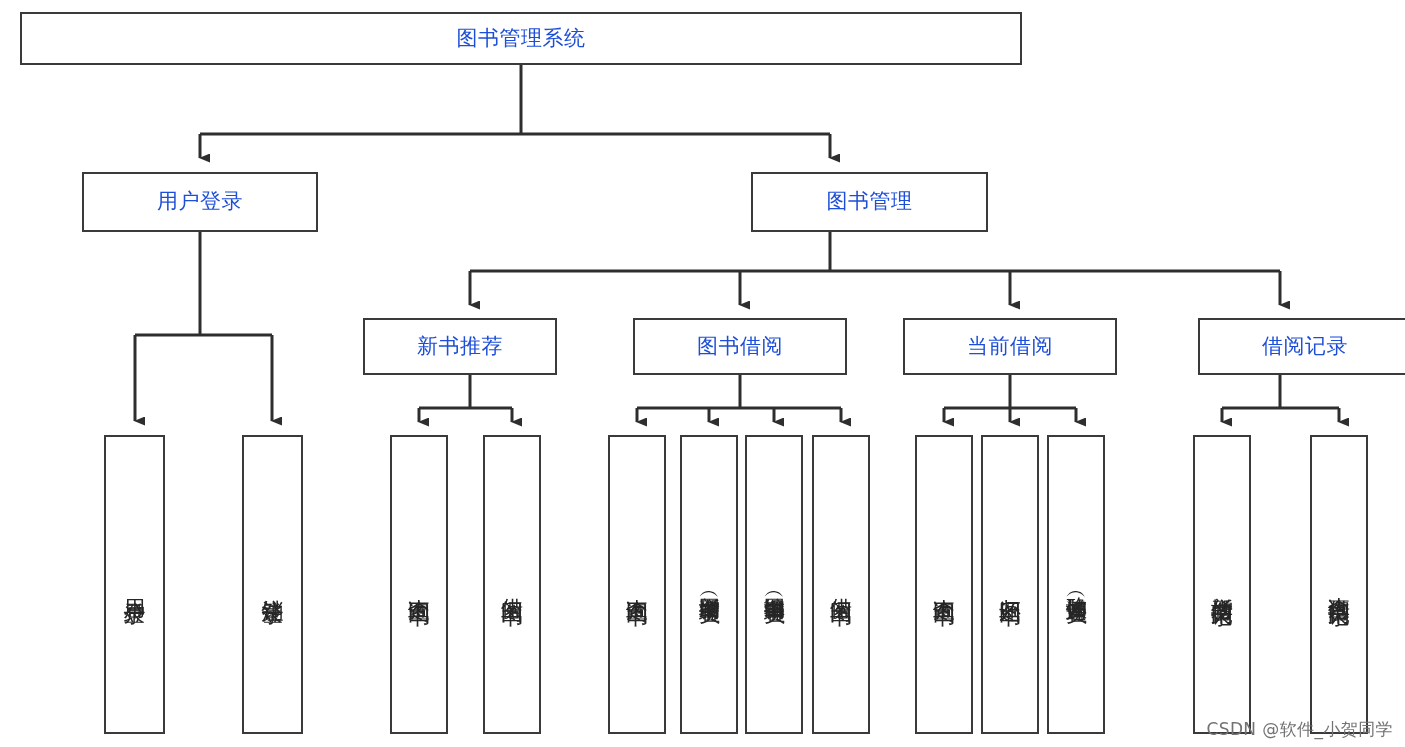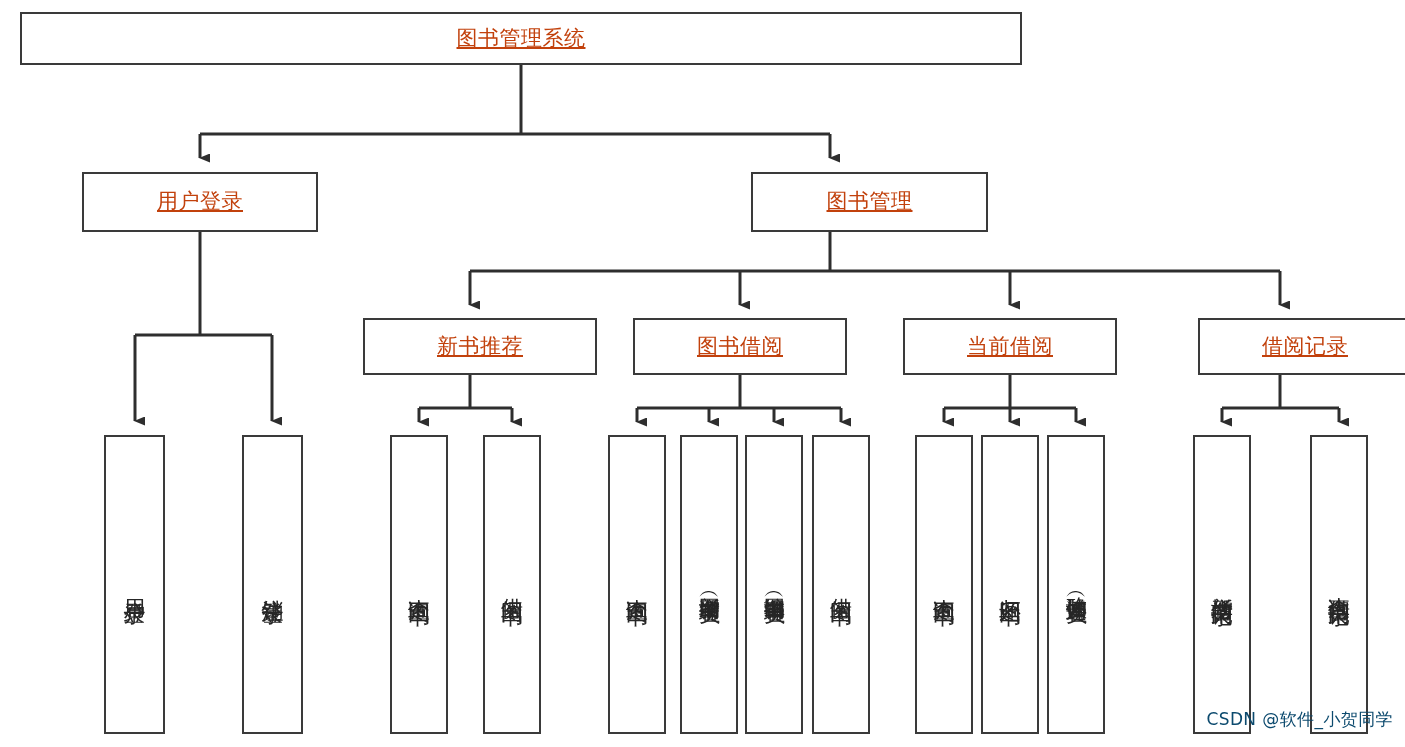--- a/index.html
+++ b/index.html
@@ -33,47 +33,46 @@
     box-sizing: border-box;
     background: #ffffff;
     border: 2.5px solid #3a3a3a;
     display: flex;
     align-items: center;
     justify-content: center;
     overflow: hidden;
   }
   .node-label-h {
     font-size: 21px;
-    color: #c2410c;
+    color: #1d4ed8;
     line-height: 1.1;
     white-space: nowrap;
     letter-spacing: 0.5px;
-    text-decoration: underline;
   }
   .node-label-v {
     writing-mode: vertical-rl;
     text-orientation: upright;
     font-size: 22px;
     color: #262626;
     line-height: 1.28;
     letter-spacing: 2px;
     text-align: center;
     white-space: nowrap;
   }
   .node-label-v.tight {
     font-size: 21px;
     letter-spacing: 1px;
     line-height: 1.18;
   }
   .watermark {
     position: absolute;
     right: 12px;
-    bottom: 16px;
+    bottom: 6px;
     font-size: 17px;
-    color: #0c4a6e;
+    color: #737373;
     letter-spacing: 0.4px;
     white-space: nowrap;
   }
 </style>
 </head>
 <body>
 
 <div id="diagram-root">
 
   <svg class="connector-layer" viewBox="0 0 1405 747" xmlns="http://www.w3.org/2000/svg">
@@ -130,21 +129,21 @@
     <span class="node-label-h">图书管理系统</span>
   </div>
 
   <div class="node-box" style="left:82px; top:172px; width:236px; height:60px;">
     <span class="node-label-h">用户登录</span>
   </div>
   <div class="node-box" style="left:711px; top:172px; width:237px; height:60px;margin-left:40px;">
     <span class="node-label-h">图书管理</span>
   </div>
 
-  <div class="node-box" style="left:363px; top:318px; width:234px; height:57px;">
+  <div class="node-box" style="left:363px; top:318px; width:194px; height:57px;">
     <span class="node-label-h">新书推荐</span>
   </div>
   <div class="node-box" style="left:633px; top:318px; width:214px; height:57px;">
     <span class="node-label-h">图书借阅</span>
   </div>
   <div class="node-box" style="left:903px; top:318px; width:214px; height:57px;">
     <span class="node-label-h">当前借阅</span>
   </div>
   <div class="node-box" style="left:1198px; top:318px; width:214px; height:57px;">
     <span class="node-label-h">借阅记录</span>

